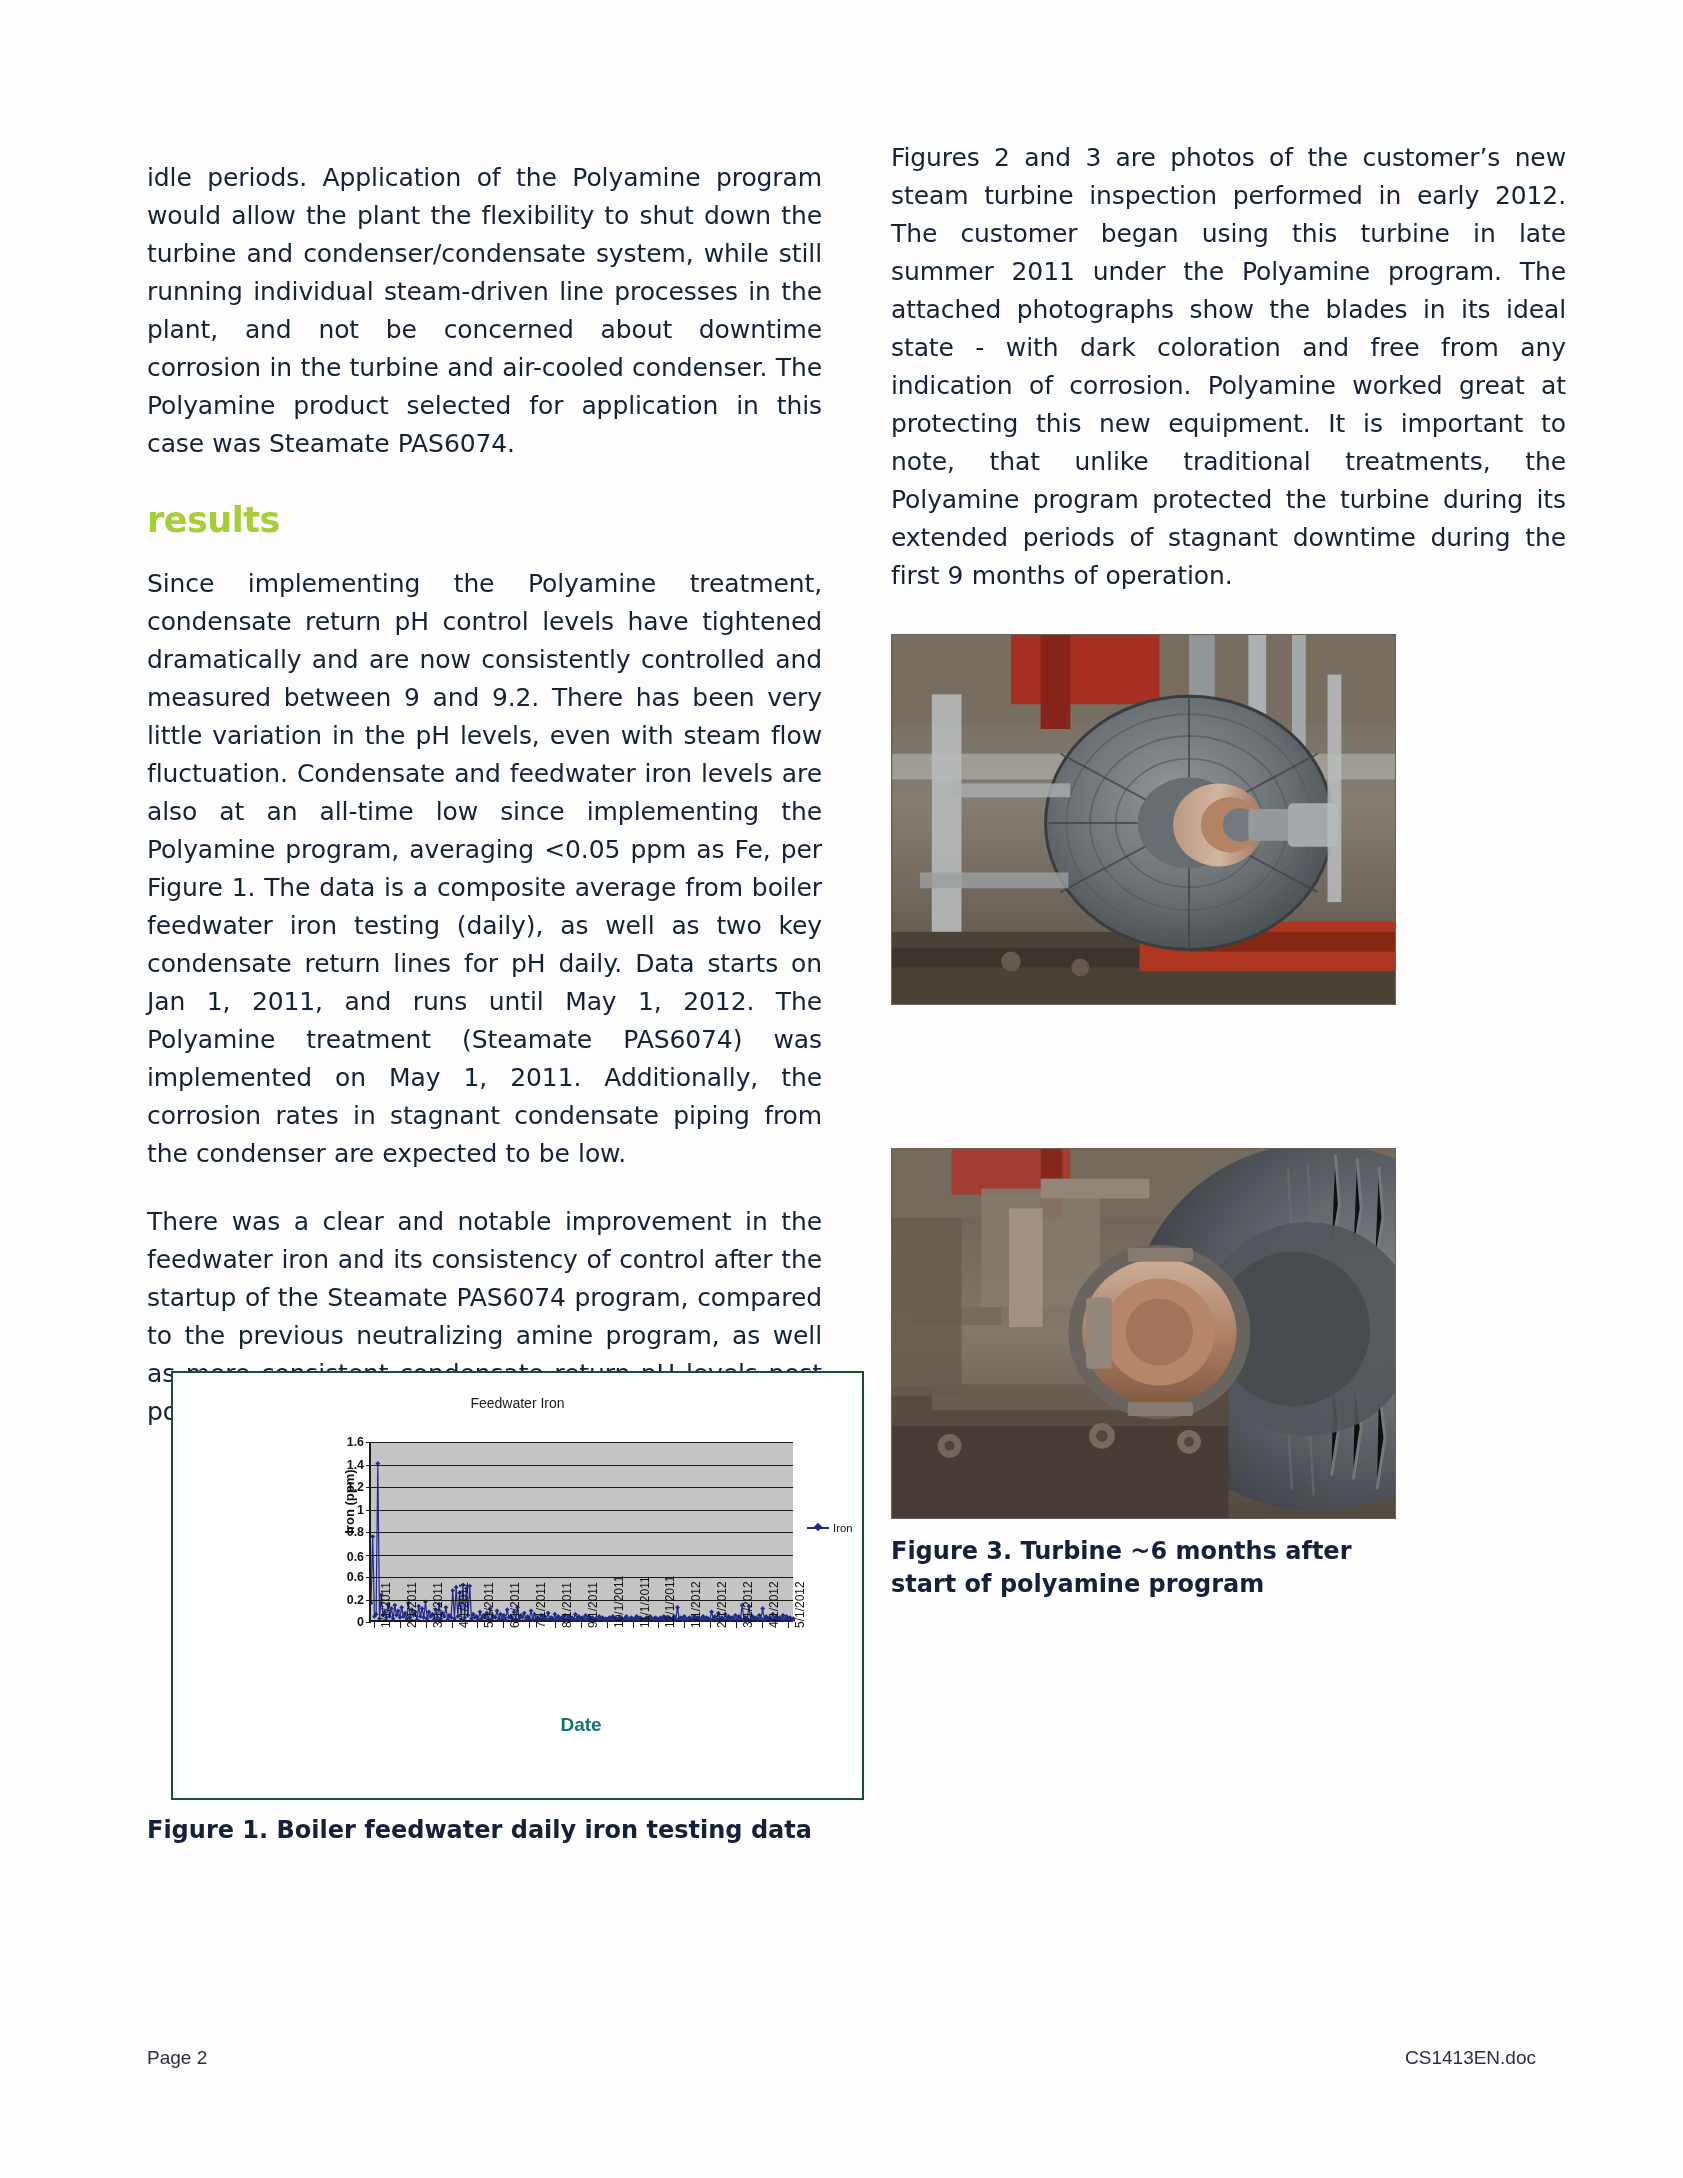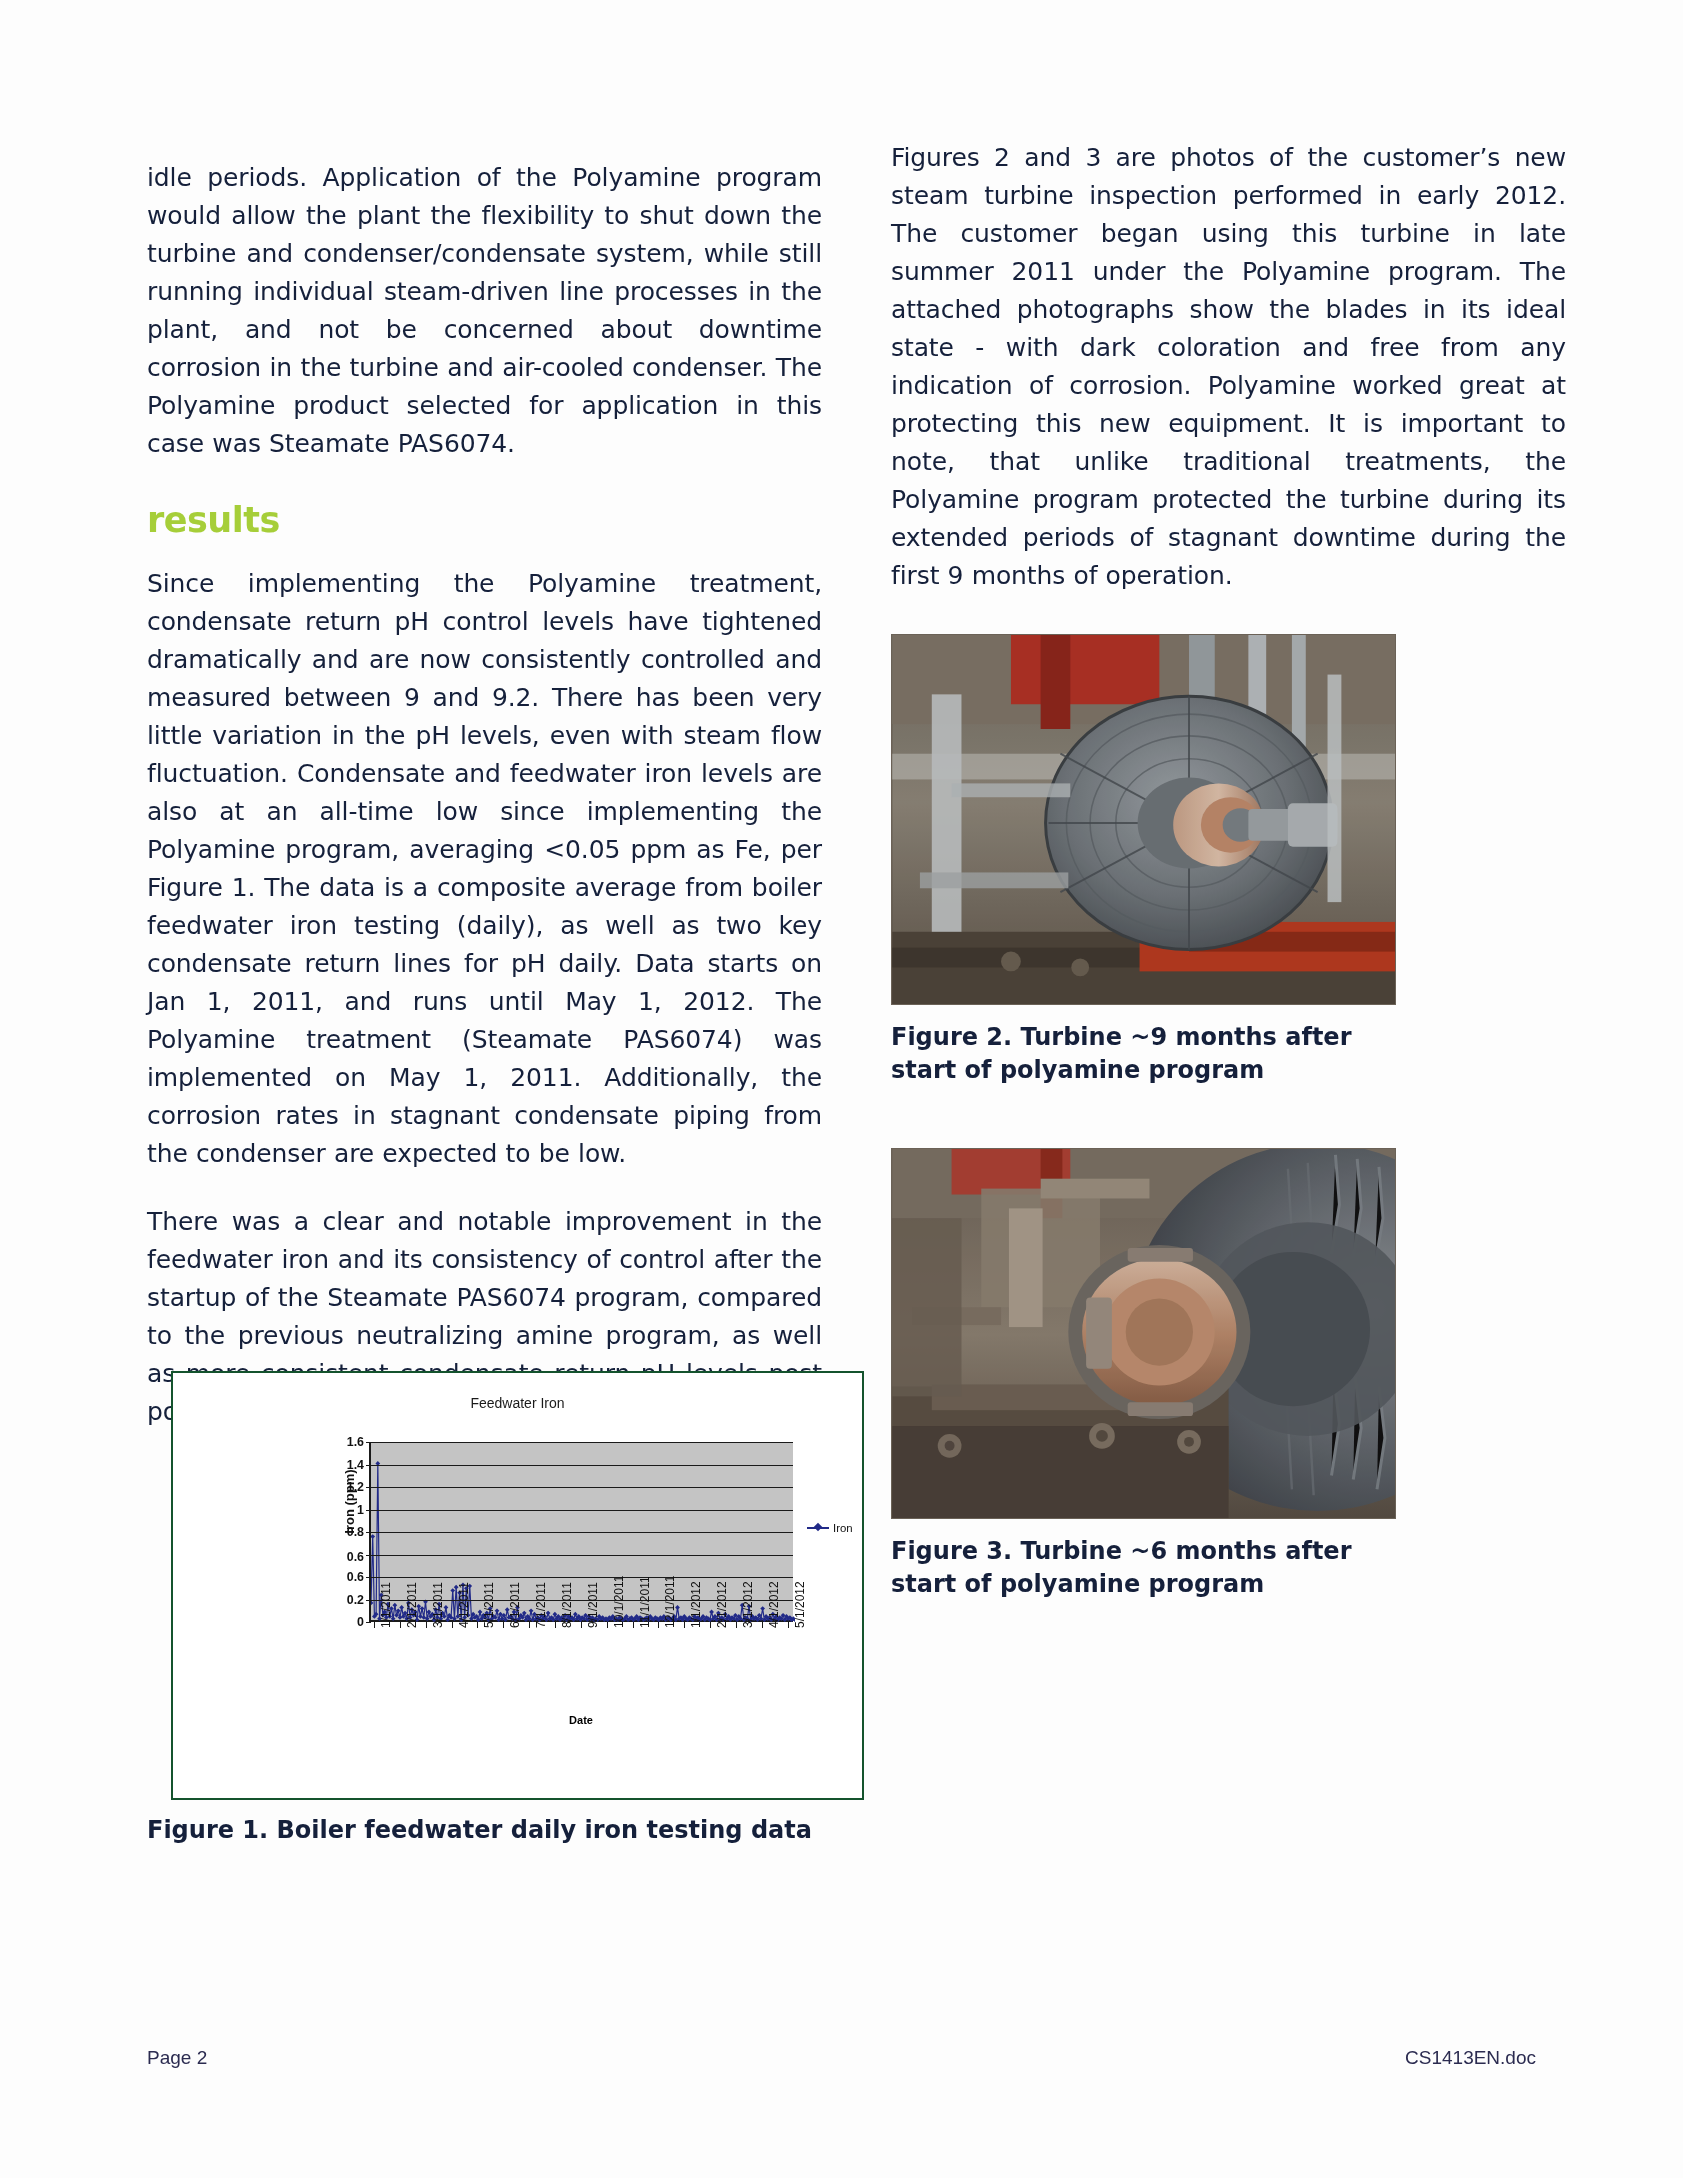--- a/index.html
+++ b/index.html
@@ -130,23 +130,23 @@
     transform: rotate(-90deg);
     transform-origin: center center;
     font-family: "Liberation Sans", sans-serif;
   }
   .x-axis-title {
     position: absolute;
     left: 196px;
     width: 424px;
     top: 341px;
     text-align: center;
-    font-size: 11px;
+    font-size: 19px;
     font-weight: bold;
-    color: #000000;
+    color: #0f766e;
     font-family: "Liberation Sans", sans-serif;
   }
   .xlab {
     position: absolute;
     top: 255px;
     font-size: 12px;
     color: #111;
     white-space: nowrap;
     transform: rotate(-90deg);
     transform-origin: left top;
@@ -635,21 +635,20 @@
         <rect x="360" y="176" width="90" height="32" rx="4" fill="#9ea3a8"></rect>
         <rect x="400" y="170" width="50" height="44" rx="5" fill="#b0b5b9"></rect>
         <rect x="60" y="150" width="120" height="14" fill="#b7bbbe" opacity="0.8"></rect>
         <rect x="28" y="240" width="150" height="16" fill="#a6aaad" opacity="0.8"></rect>
         <rect x="440" y="40" width="14" height="230" fill="#c6cacd" opacity="0.85"></rect>
         <circle cx="120" cy="330" r="10" fill="#6a5f52"></circle>
         <circle cx="190" cy="336" r="9" fill="#6a5f52"></circle>
         <rect x="0" y="0" width="510" height="375" fill="#2a2218" opacity="0.08"></rect>
       </svg>
     </div>
-    <div class="photo-cap">Figure 2.  Turbine ~9 months after start of polyamine program</div>
   </div>
 
   <div class="photo-block photo-3">
     <div class="photo">
       <svg width="505" height="371" viewBox="0 0 510 375">
         <defs>
           <linearGradient id="bg3" x1="0" y1="0" x2="0" y2="1">
             <stop offset="0" stop-color="#6b6156"></stop>
             <stop offset="0.5" stop-color="#8a7f70"></stop>
             <stop offset="1" stop-color="#554c42"></stop>

